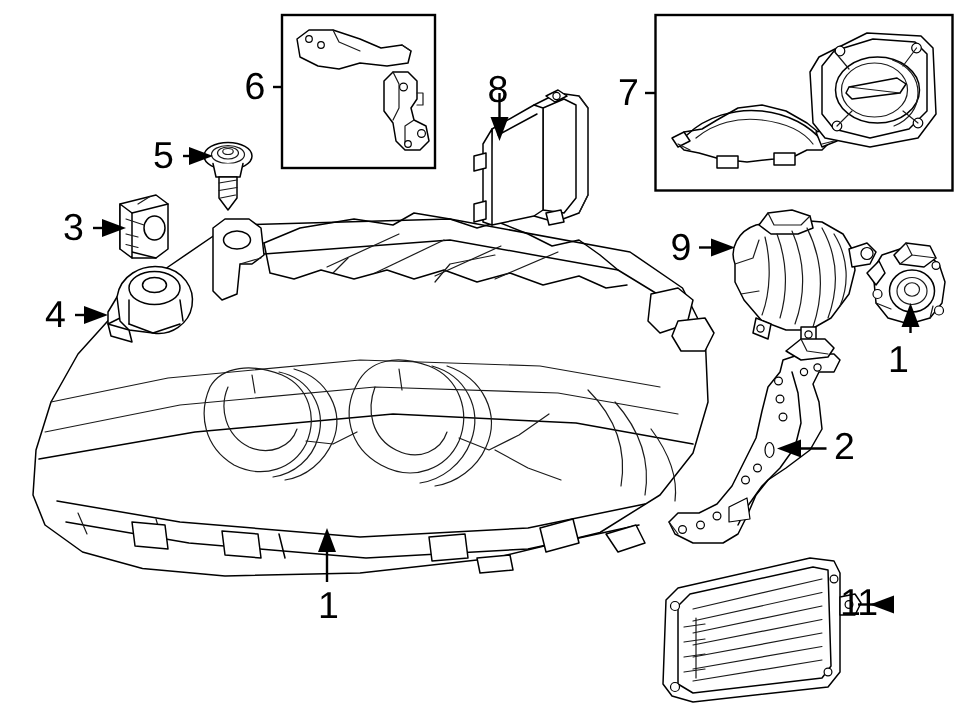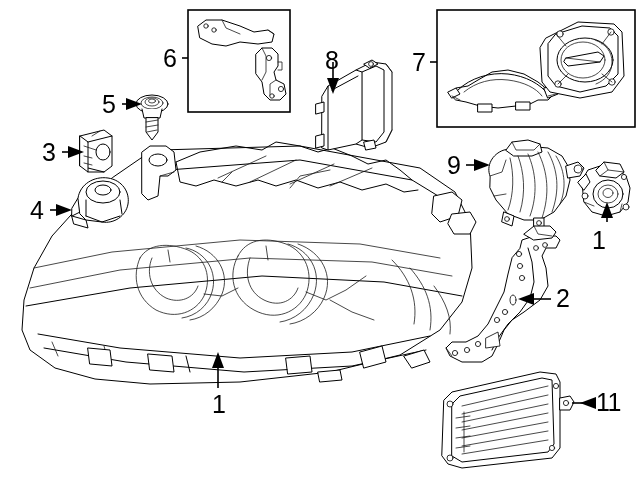--- a/index.html
+++ b/index.html
@@ -453,15 +453,15 @@
   <div class="callout-num" style="left:212px; top:392px;">1</div>
   <div class="callout-num" style="left:556px; top:286px;">2</div>
   <div class="callout-num" style="left:42px;  top:140px;">3</div>
   <div class="callout-num" style="left:30px;  top:198px;">4</div>
   <div class="callout-num" style="left:102px; top:92px;">5</div>
   <div class="callout-num" style="left:163px; top:46px;">6</div>
   <div class="callout-num" style="left:412px; top:50px;">7</div>
   <div class="callout-num" style="left:325px; top:48px;">8</div>
   <div class="callout-num" style="left:447px; top:153px;">9</div>
   <div class="callout-num" style="left:592px; top:228px;">1</div>
-  <div class="callout-num" style="left:596px; top:390px;">11</div>
+  <div class="callout-num" style="left:560px; top:390px;">11</div>
 
 </div>
 
 </body></html>

